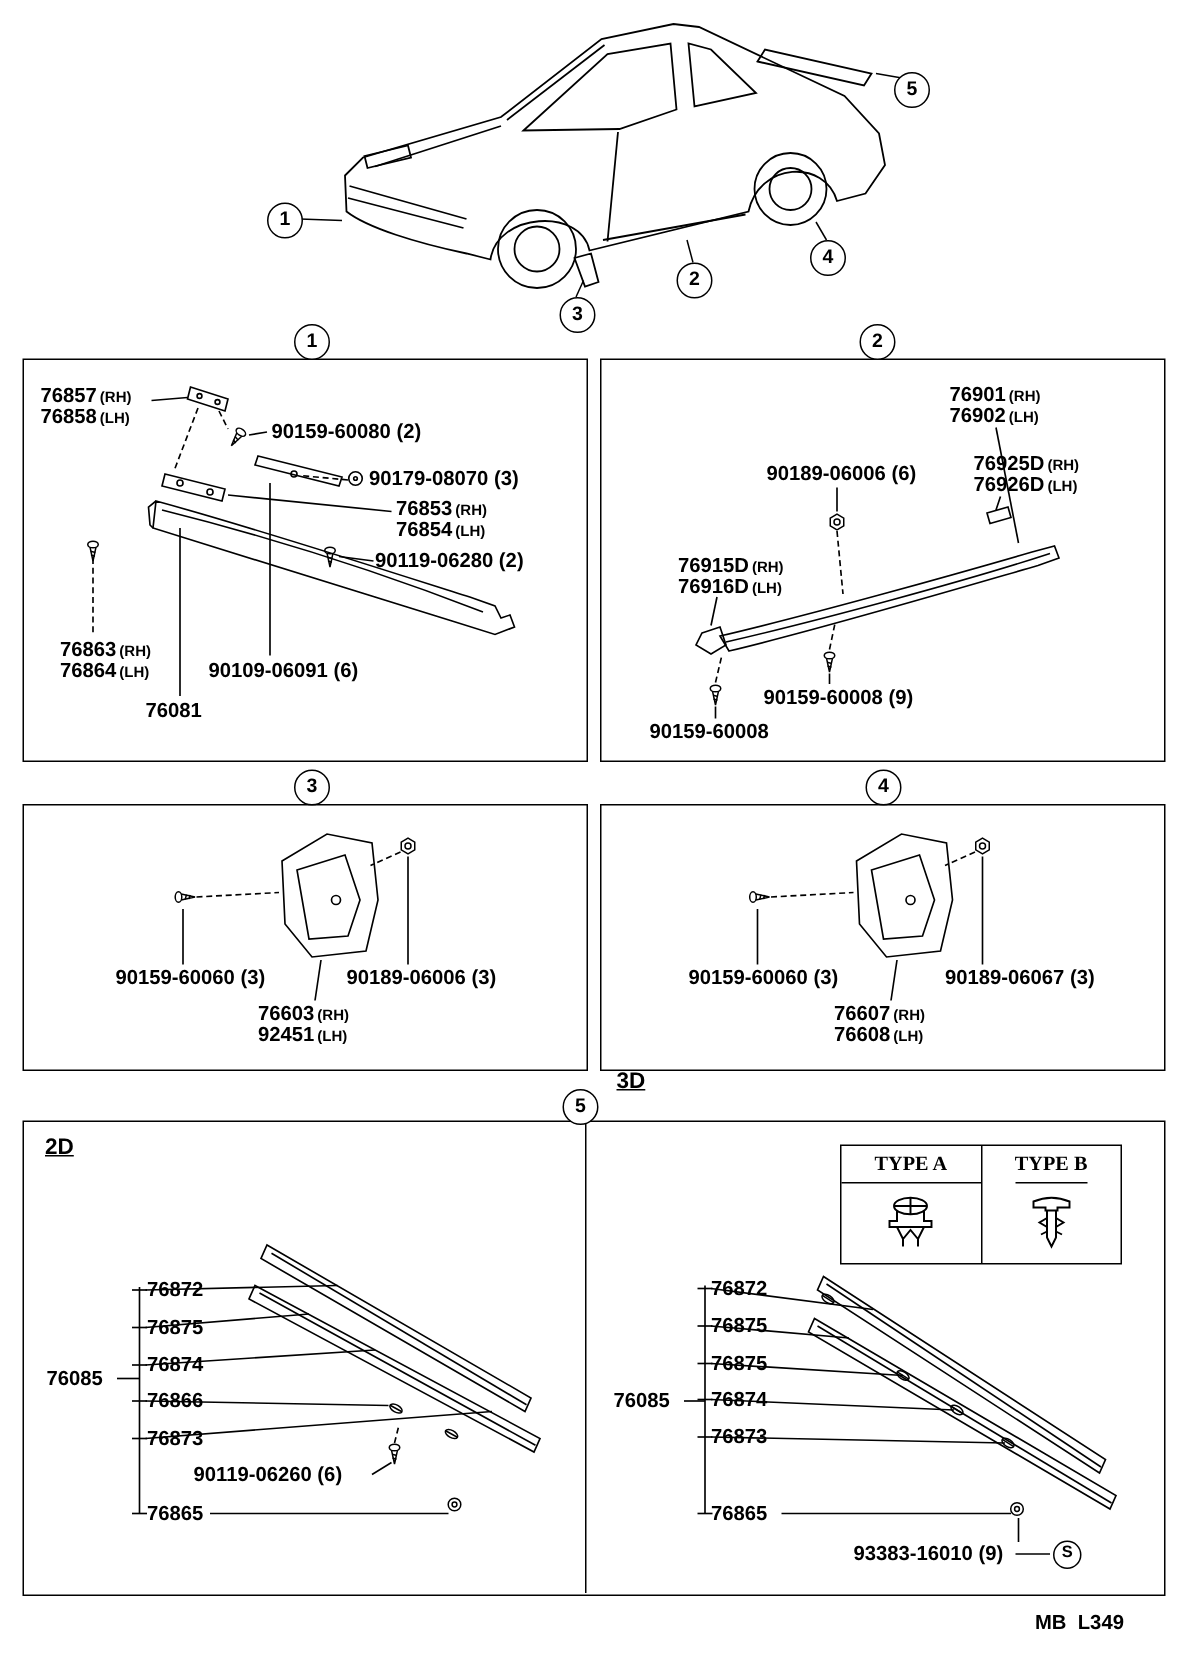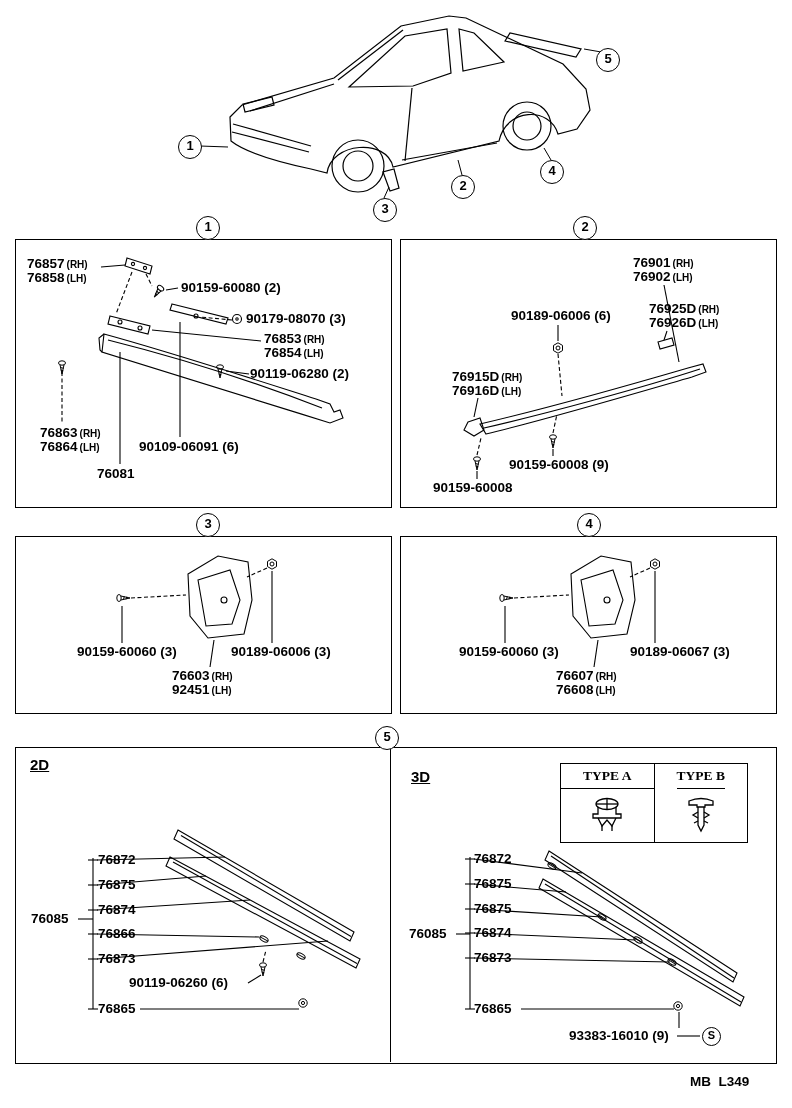--- a/index.html
+++ b/index.html
@@ -288,21 +288,21 @@
   <div class="lbl" style="left:459px;top:645px">90159-60060 (3)</div>
   <div class="lbl" style="left:630px;top:645px">90189-06067 (3)</div>
   <div class="lbl" style="left:556px;top:669px">
     <span>76607</span><span class="suf">(RH)</span>
   </div>
   <div class="lbl" style="left:556px;top:683px">
     <span>76608</span><span class="suf">(LH)</span>
   </div>
 
   <div class="sec-label" style="left:30px;top:756px">2D</div>
-  <div class="sec-label" style="left:411px;top:768px">3D</div>
+  <div class="sec-label" style="left:411px;top:712px">3D</div>
 
   <div class="typebox">
     <div class="type-col">
       <div class="type-hdr">TYPE A</div>
       <div class="type-icon">
         <svg width="44" height="46" viewBox="0 0 44 46">
           <g stroke="#000" fill="none" stroke-width="1.3">
             <ellipse cx="22" cy="11" rx="11" ry="5.5"></ellipse>
             <line x1="22" y1="5.5" x2="22" y2="16.5"></line>
             <line x1="11" y1="11" x2="33" y2="11"></line>

